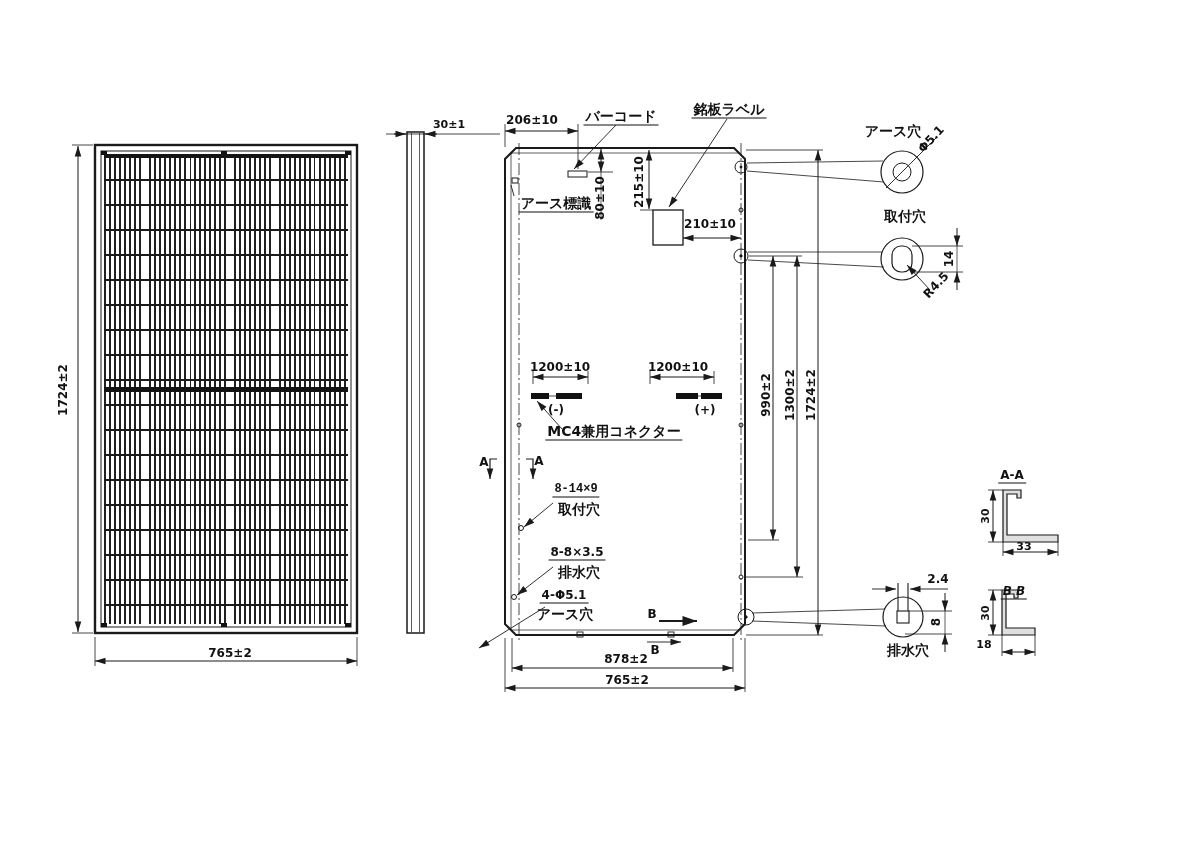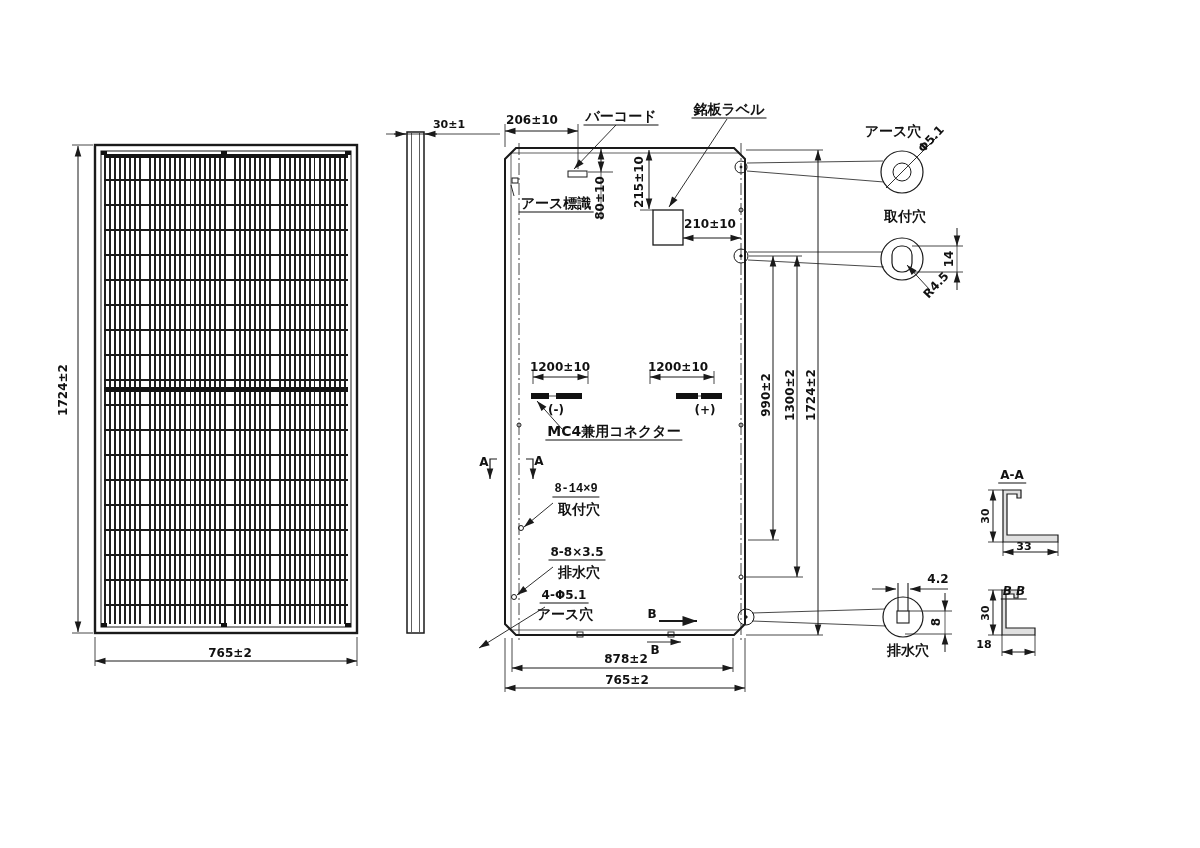--- a/index.html
+++ b/index.html
@@ -254,21 +254,21 @@
   <div class="lbl s14" style="left:565px;top:614px;">アース穴</div>
 
   <div class="lbl s12" style="left:626px;top:659px;">878±2</div>
   <div class="lbl s12" style="left:627px;top:680px;">765±2</div>
 
   <div class="lbl s14" style="left:893px;top:131px;">アース穴</div>
   <div class="lbl d47 s12" style="left:931px;top:139px;">Φ5.1</div>
   <div class="lbl s14" style="left:905px;top:216px;">取付穴</div>
   <div class="lbl v s12" style="left:949px;top:259px;">14</div>
   <div class="lbl d47 s12" style="left:936px;top:285px;">R4.5</div>
-  <div class="lbl s12" style="left:938px;top:579px;">4.2</div>
+  <div class="lbl s12" style="left:938px;top:579px;">2.4</div>
   <div class="lbl v s12" style="left:936px;top:622px;">8</div>
   <div class="lbl s14" style="left:908px;top:650px;">排水穴</div>
 
   <div class="lbl s12 ul" style="left:1012px;top:476px;">A-A</div>
   <div class="lbl v s11" style="left:985px;top:516px;">30</div>
   <div class="lbl s11" style="left:1024px;top:546px;">33</div>
   <div class="lbl s12 ul" style="left:1014px;top:592px;font-style:italic;">B B</div>
   <div class="lbl v s11" style="left:985px;top:613px;">30</div>
   <div class="lbl s11" style="left:984px;top:644px;">18</div>
 

